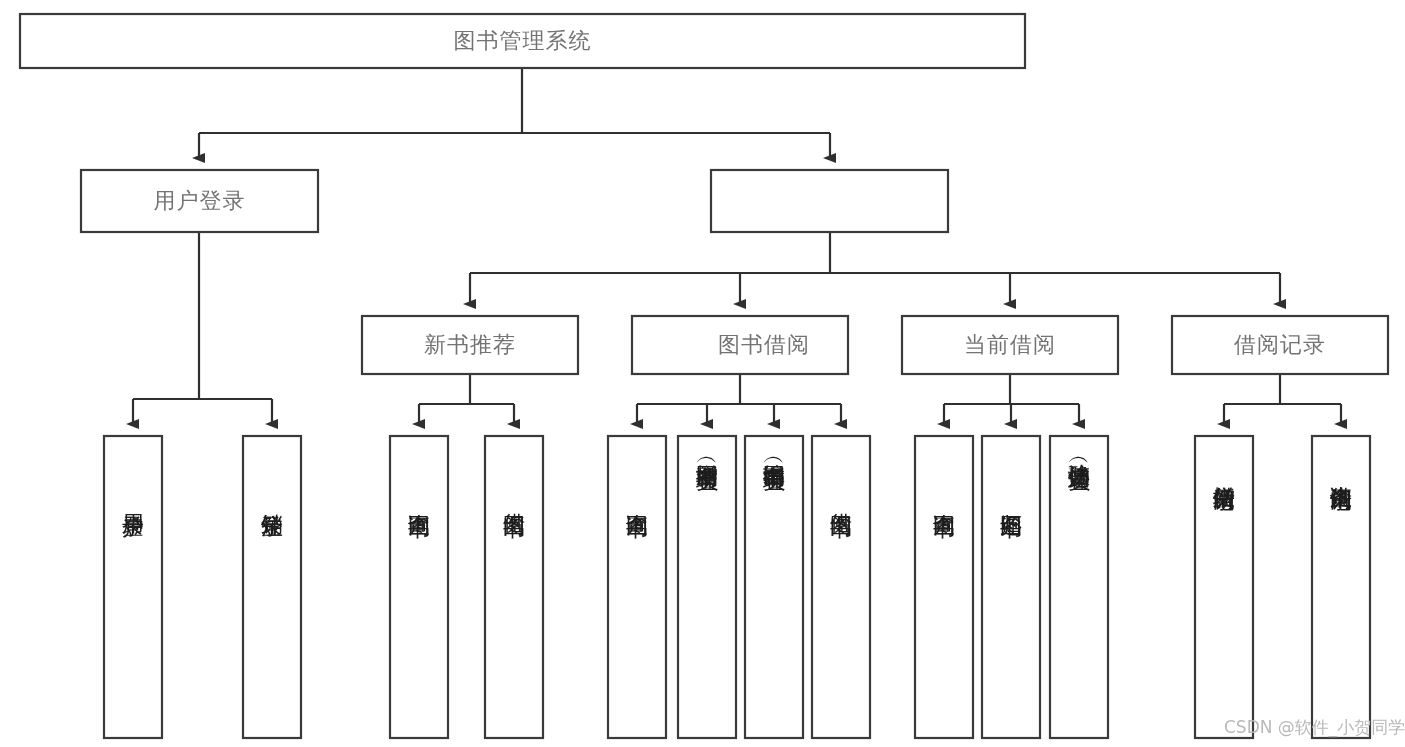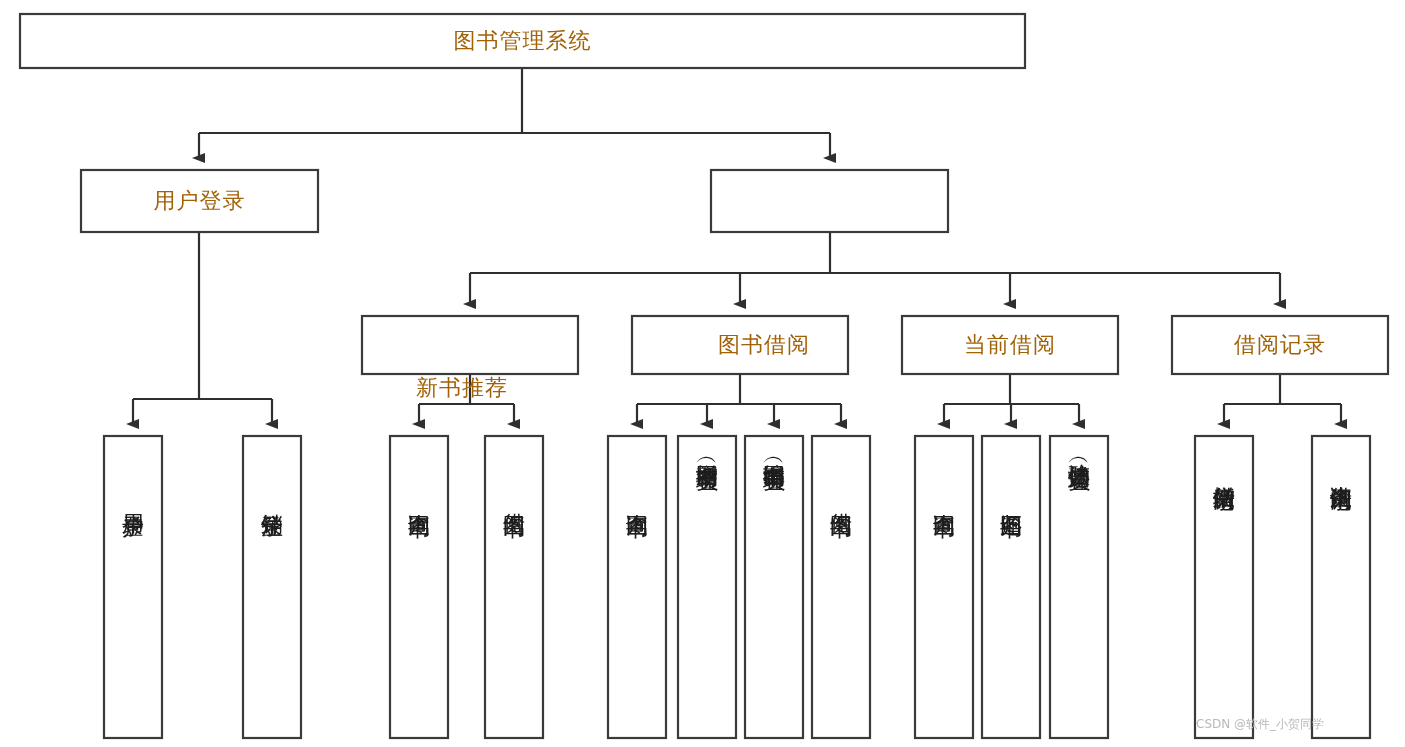--- a/index.html
+++ b/index.html
@@ -62,31 +62,32 @@
   .hlabel-wrap {
     position: absolute;
     display: flex;
     align-items: center;
     justify-content: center;
     pointer-events: none;
   }
   .hlabel-text {
     font-family: "DejaVu Sans", "Liberation Sans", sans-serif;
     font-size: 22px;
-    color: #a16207;
+    color: #737373;
     letter-spacing: 1px;
     white-space: nowrap;
   }
   .watermark {
     position: absolute;
     font-family: "DejaVu Sans", "Liberation Sans", sans-serif;
-    font-size: 12px;
+    font-size: 17px;
     color: #b9b9b9;
     white-space: nowrap;
     pointer-events: none;
+    margin-left: 28px;
   }
 </style>
 </head>
 <body>
 
 <div id="diagram-root">
 
   <svg class="flow" viewBox="0 0 1405 747">
     <defs>
       <marker id="arrow" markerWidth="14" markerHeight="14" refX="5" refY="6" orient="auto" markerUnits="userSpaceOnUse">
@@ -165,21 +166,21 @@
   </svg>
 
   <div class="hlabel-wrap" style="left:20px; top:14px; width:1005px; height:54px;">
     <span class="hlabel-text">图书管理系统</span>
   </div>
 
   <div class="hlabel-wrap" style="left:81px; top:170px; width:237px; height:62px;">
     <span class="hlabel-text">用户登录</span>
   </div>
 
-  <div class="hlabel-wrap" style="left:354px; top:316px; width:216px; height:58px;margin-top:43px;">
+  <div class="hlabel-wrap" style="left:362px; top:316px; width:216px; height:58px;">
     <span class="hlabel-text">新书推荐</span>
   </div>
   <div class="hlabel-wrap" style="left:632px; top:316px; width:216px; height:58px;padding-left:24px;">
     <span class="hlabel-text">图书借阅</span>
   </div>
   <div class="hlabel-wrap" style="left:902px; top:316px; width:216px; height:58px;border-radius:22px;">
     <span class="hlabel-text">当前借阅</span>
   </div>
   <div class="hlabel-wrap" style="left:1172px; top:316px; width:216px; height:58px;">
     <span class="hlabel-text">借阅记录</span>

